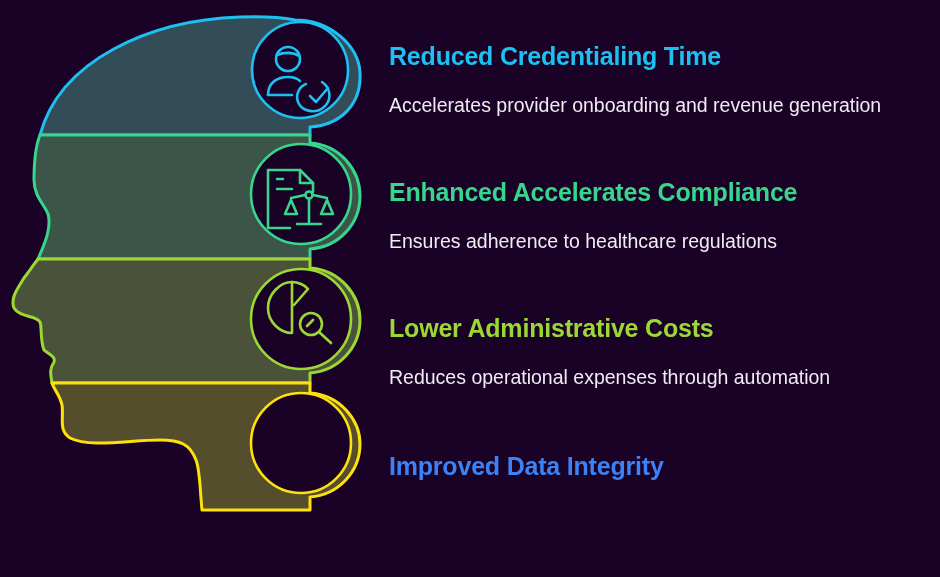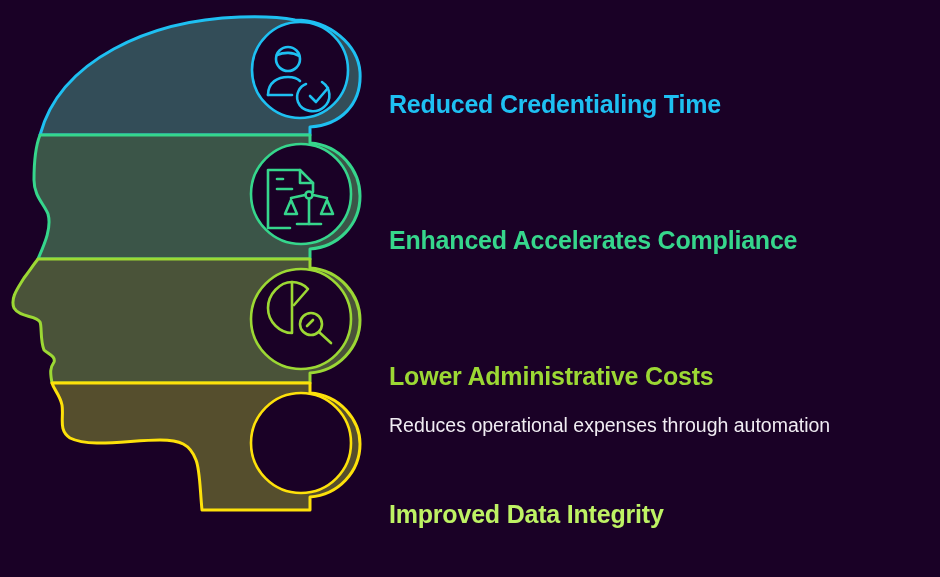--- a/index.html
+++ b/index.html
@@ -3,21 +3,21 @@
 <meta charset="utf-8">
 <style>
   html, body { margin:0; padding:0; }
   body {
     width:940px; height:577px; overflow:hidden;
     background:#1a0126;
     font-family:"Liberation Sans", "DejaVu Sans", sans-serif;
     position:relative;
   }
   #head-svg { position:absolute; left:0; top:0; width:380px; height:577px; }
-  .item { position:absolute; left:389px; width:550px;margin-top:48px; }
+  .item { position:absolute; left:389px; width:550px; }
   .item-title {
     font-size:25px; font-weight:bold; letter-spacing:-0.2px;
     white-space:nowrap; line-height:30px;
   }
   .item-desc {
     font-size:19.5px; color:#f0ecf2; margin-top:22px;
     white-space:nowrap; line-height:24px;
   }
 </style>
 </head>
@@ -131,26 +131,28 @@
     <ellipse cx="292" cy="506" rx="0" ry="0"></ellipse>
     <ellipse cx="292" cy="507" rx="0" ry="0"></ellipse>
     <ellipse cx="292" cy="508" rx="0" ry="0"></ellipse>
     <ellipse cx="292" cy="509" rx="0" ry="0"></ellipse>
     <ellipse cx="292" cy="510" rx="0" ry="0"></ellipse>
   </g>
 </svg>
 
 <div class="item" style="top:41px;">
   <div class="item-title" style="color:#1ec0f2;">Reduced Credentialing Time</div>
+  <div class="item-desc">Accelerates provider onboarding and revenue generation</div>
 </div>
 
 <div class="item" style="top:177px;">
   <div class="item-title" style="color:#36d68c;">Enhanced Accelerates Compliance</div>
+  <div class="item-desc">Ensures adherence to healthcare regulations</div>
 </div>
 
 <div class="item" style="top:313px;">
   <div class="item-title" style="color:#9cd834;">Lower Administrative Costs</div>
   <div class="item-desc">Reduces operational expenses through automation</div>
 </div>
 
 <div class="item" style="top:451px;">
-  <div class="item-title" style="color:#bef264;">Improved Data Integrity</div>
+  <div class="item-title" style="color:#3b82f6;">Improved Data Integrity</div>
 </div>
 
 </body></html>

